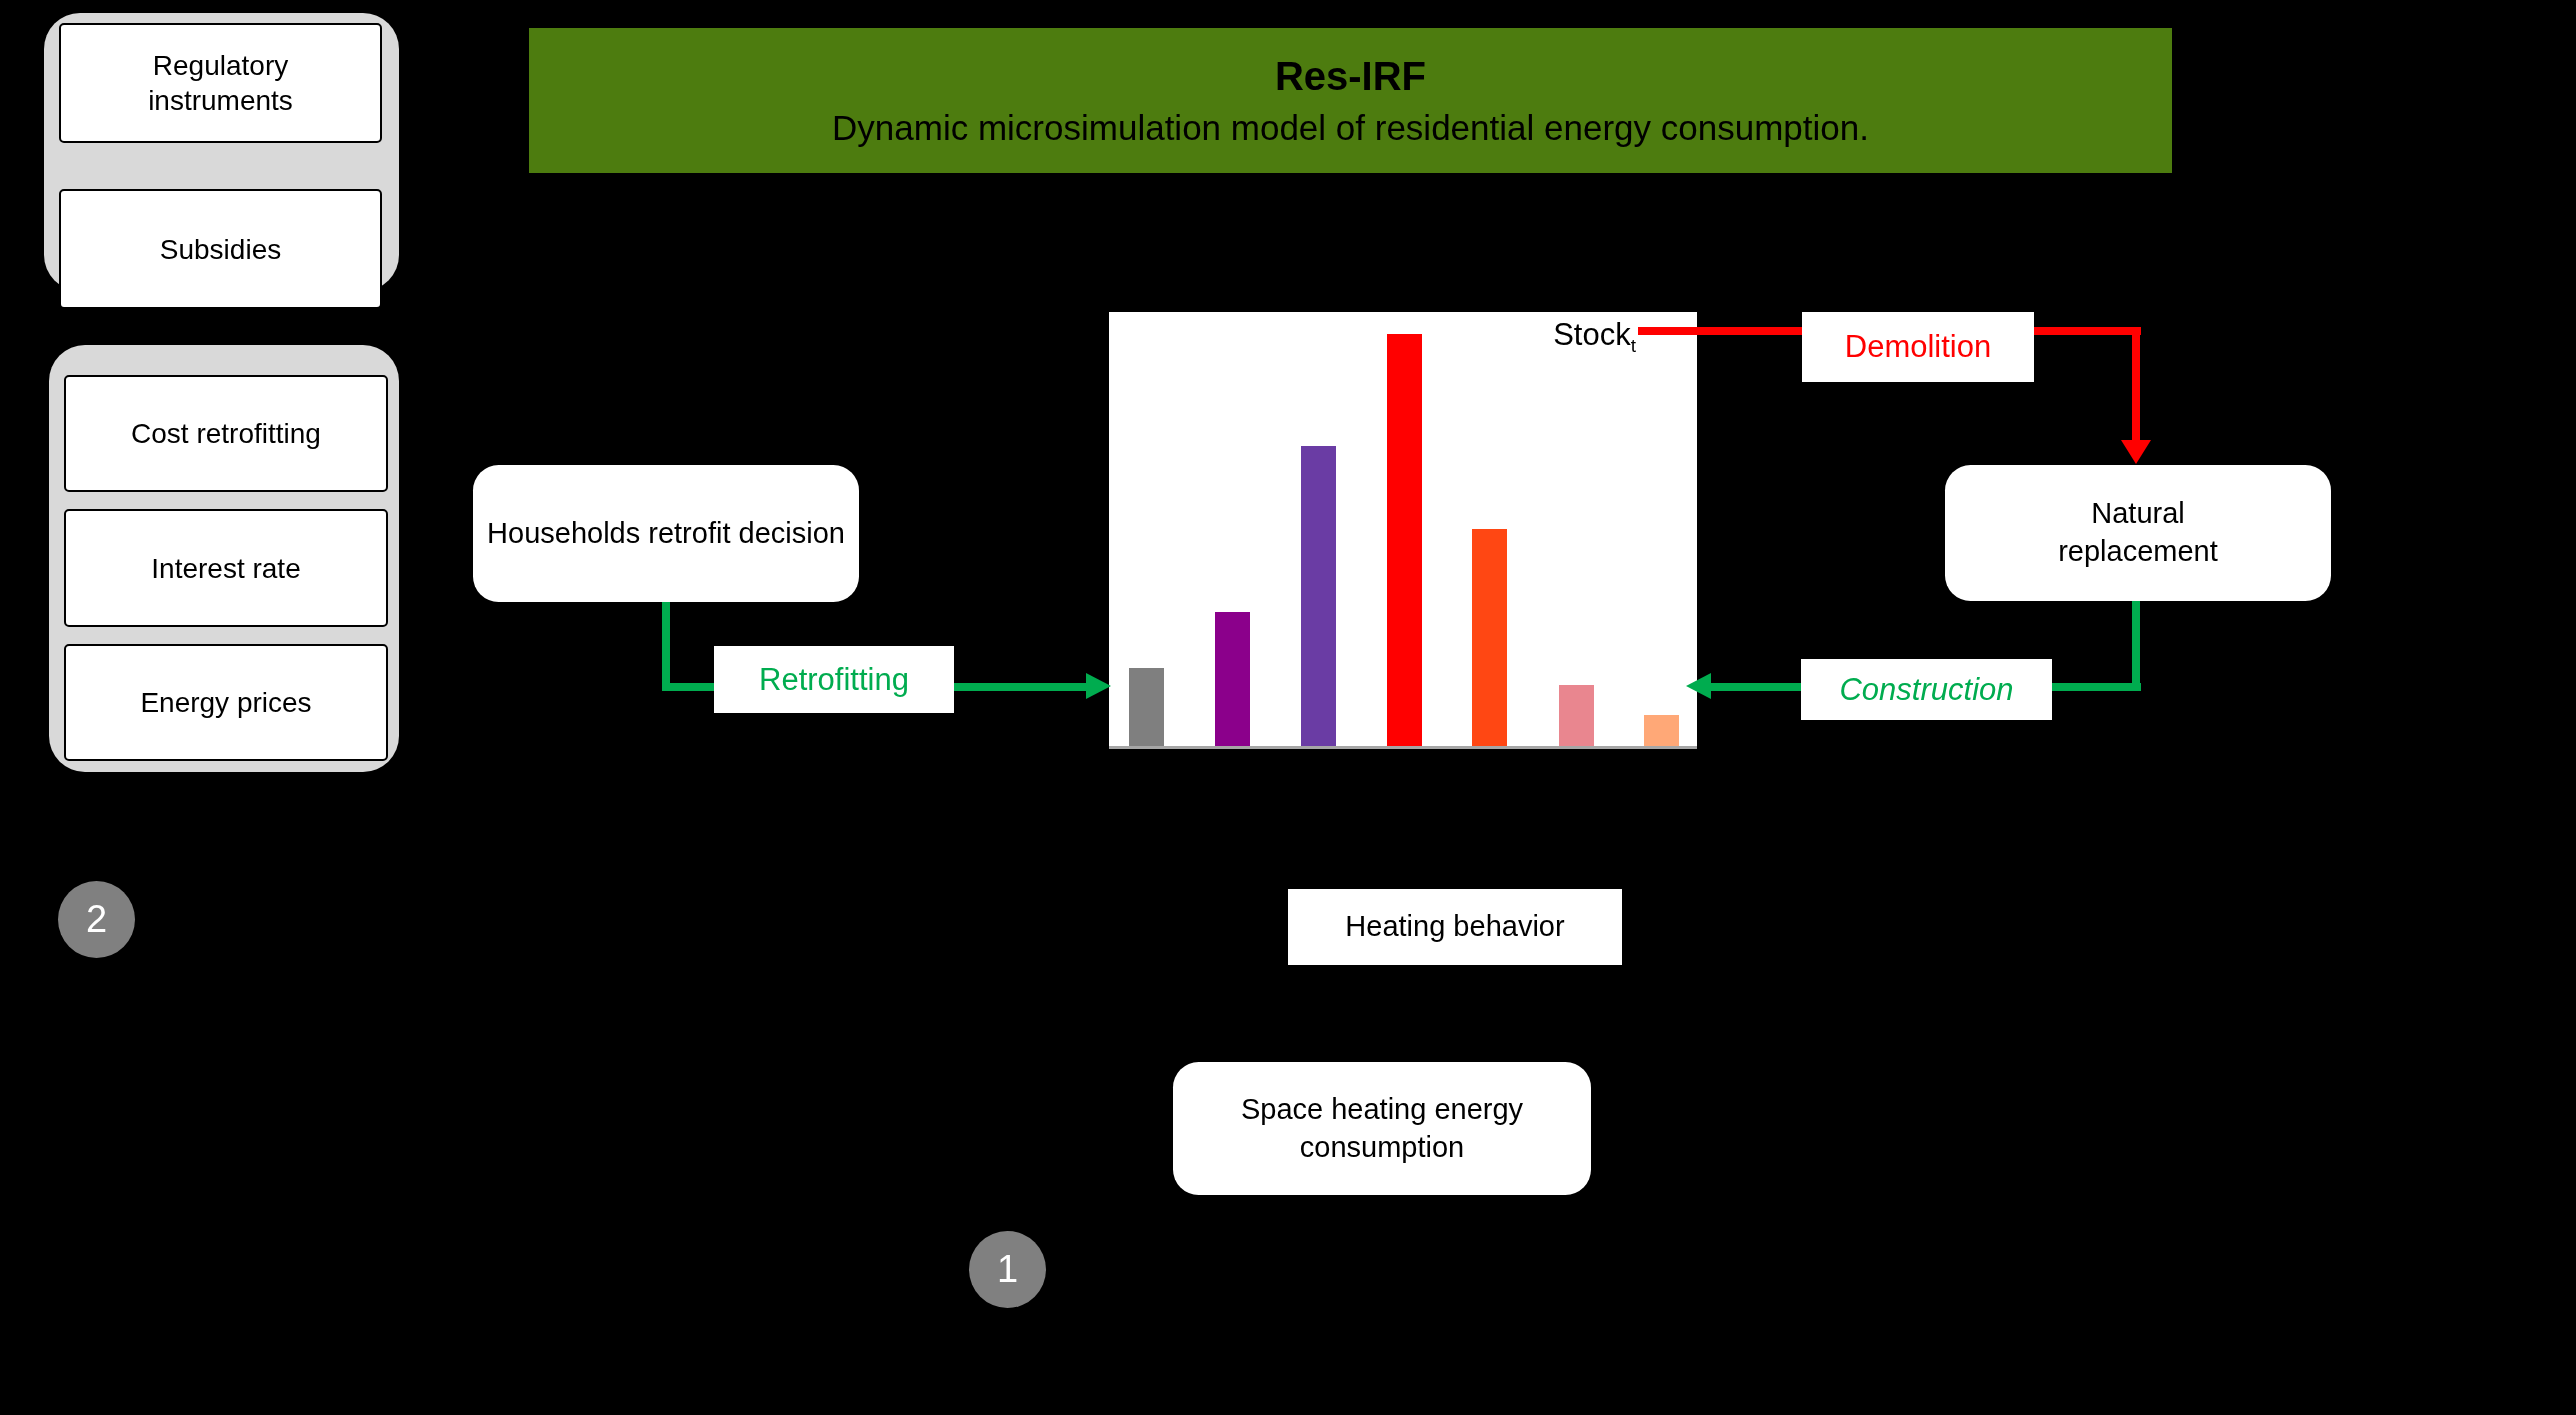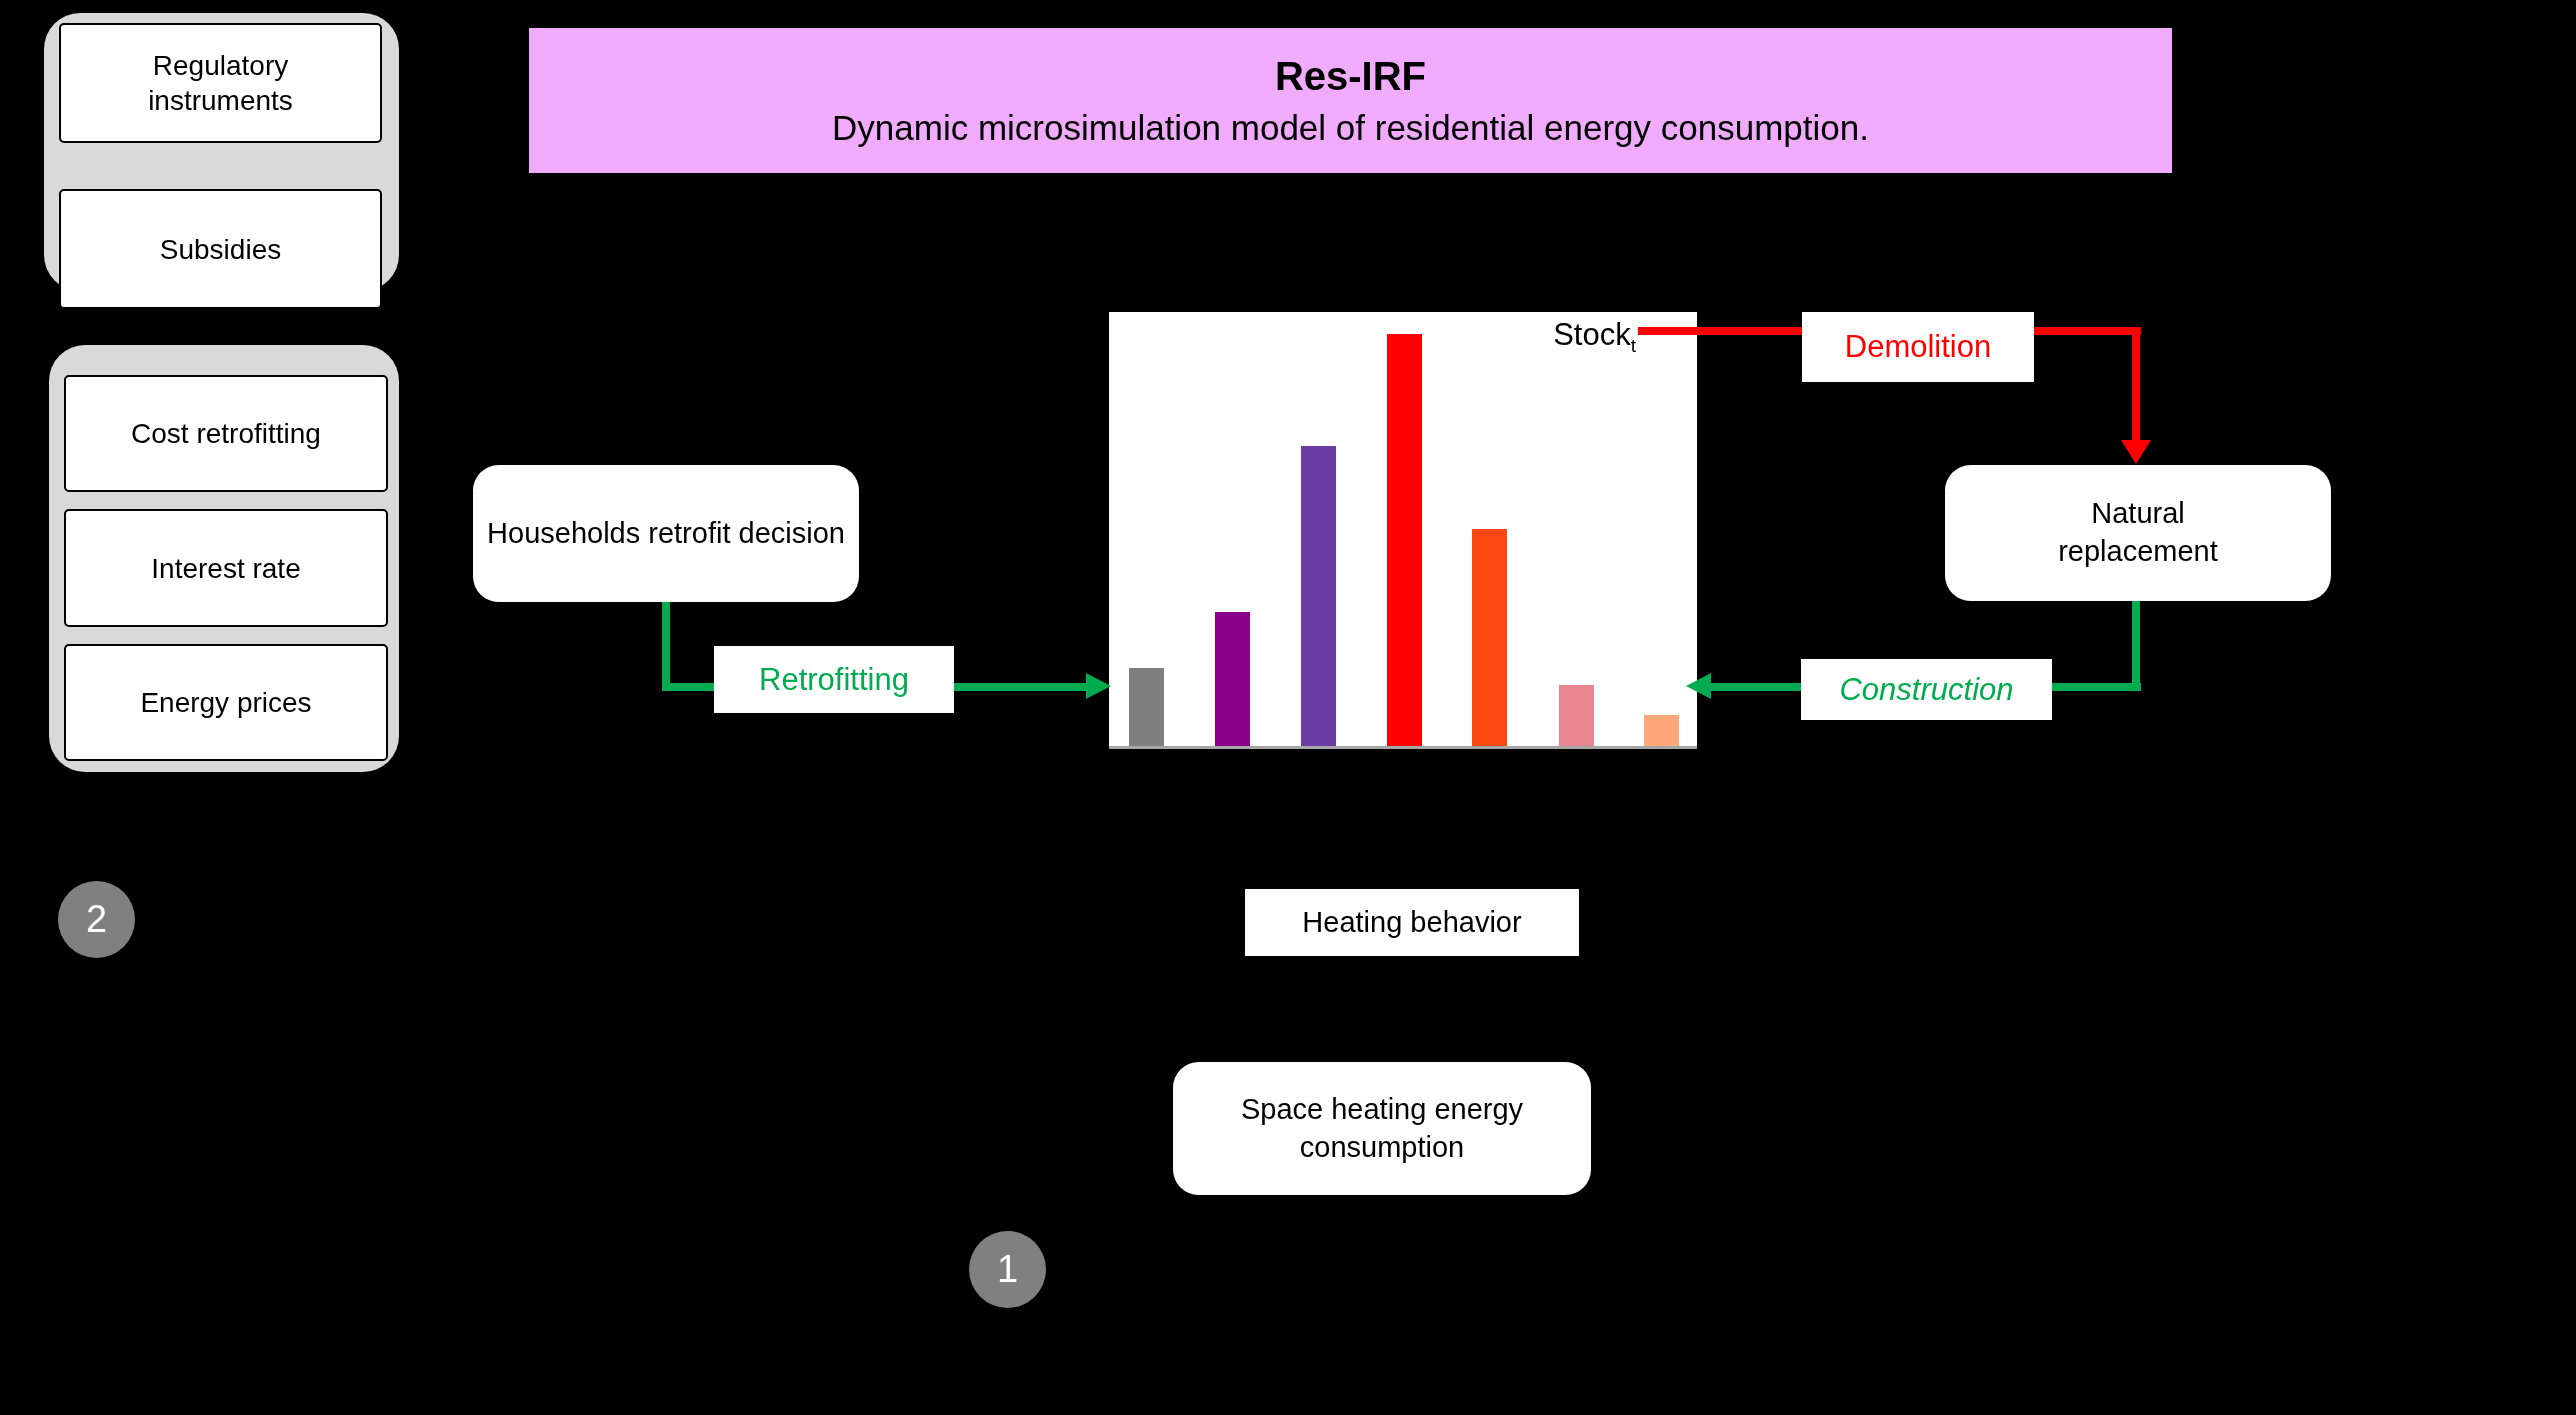--- a/index.html
+++ b/index.html
@@ -12,21 +12,21 @@
     position:absolute;background:#fff;border:2.6px solid #000;border-radius:5px;
     display:flex;align-items:center;justify-content:center;text-align:center;
     font-size:28px;color:#000;line-height:1.25;
   }
   .whitebox{
     position:absolute;background:#fff;color:#000;
     display:flex;align-items:center;justify-content:center;text-align:center;
   }
   .rounded{border-radius:25.6px;}
   .titlebox{
-    position:absolute;left:529px;top:28px;width:1643px;height:145px;background:#f0abfc;
+    position:absolute;left:529px;top:28px;width:1643px;height:145px;background:#4d7c0f;
     display:flex;flex-direction:column;align-items:center;justify-content:center;gap:9px;
   }
   .titlebox .heading{font-size:40px;font-weight:bold;color:#000;}
   .titlebox .subtitle{font-size:35px;color:#000;}
   .chart{position:absolute;left:1109px;top:312px;width:588px;height:437px;background:#fff;}
   .chart .axis{position:absolute;left:0;right:0;bottom:0;height:3.2px;background:#A6A6A6;}
   .chart .bars{position:absolute;inset:0;}
   .chart .bar{position:absolute;bottom:3.2px;width:35px;}
   .stock{
     position:absolute;top:5.1px;right:61px;font-size:31px;color:#000;
@@ -121,21 +121,21 @@
     <span class="inner-wrap" style="width:358px;">Households retrofit decision</span>
   </div>
 
   <div class="connector green" style="left:662px;top:602px;width:8.3px;height:89px;"></div>
   <div class="connector green" style="left:662px;top:683px;width:427px;height:8.3px;"></div>
   <div class="arrow arrow-right" style="left:1086px;top:673px;"></div>
   <div class="labelbox greentext" style="left:714px;top:646px;width:240px;height:67px;">
     <span>Retrofitting</span>
   </div>
 
-  <div class="whitebox flowtext" style="left:1245px;top:889px;width:334px;height:67px;">
+  <div class="whitebox flowtext" style="left:1288px;top:889px;width:334px;height:76px;">
     <span>Heating behavior</span>
   </div>
 
   <div class="whitebox rounded flowtext" style="left:1173px;top:1062px;width:418px;height:133px;">
     <span class="inner-wrap" style="width:371px;">Space heating energy consumption</span>
   </div>
 
   <div class="badge" style="left:58px;top:881px;">
     <span>2</span>
   </div>

